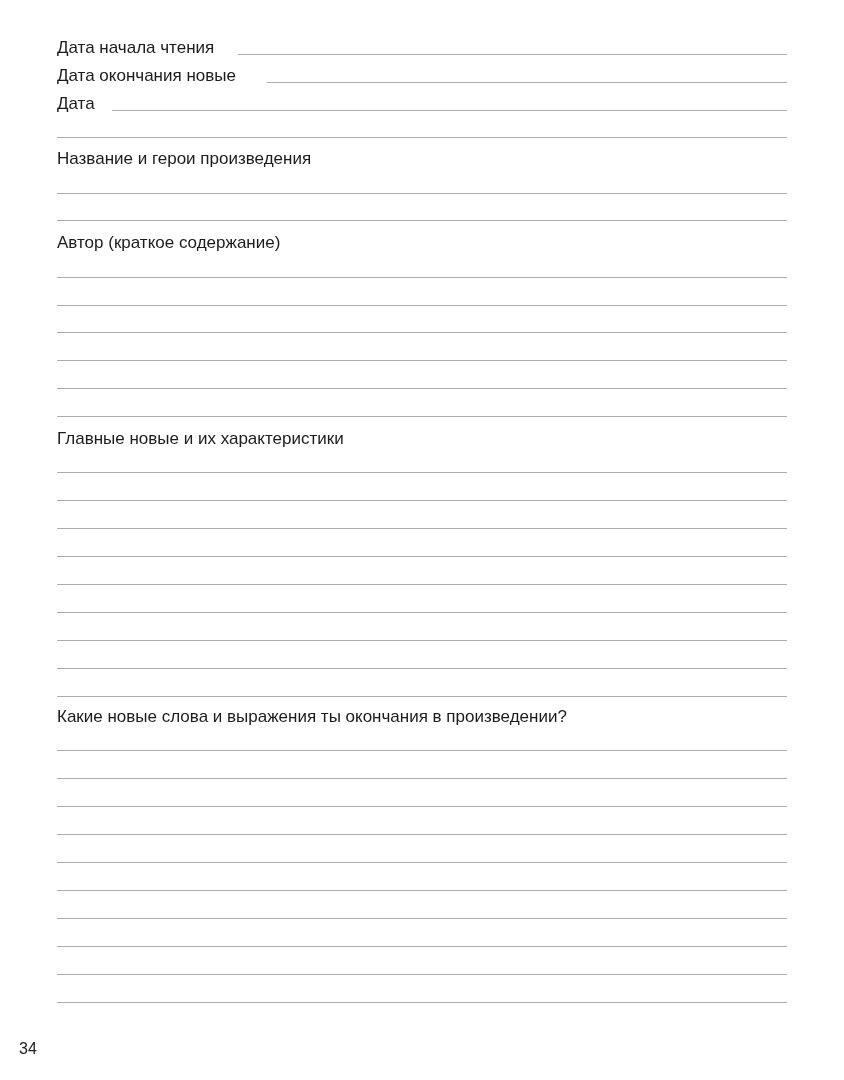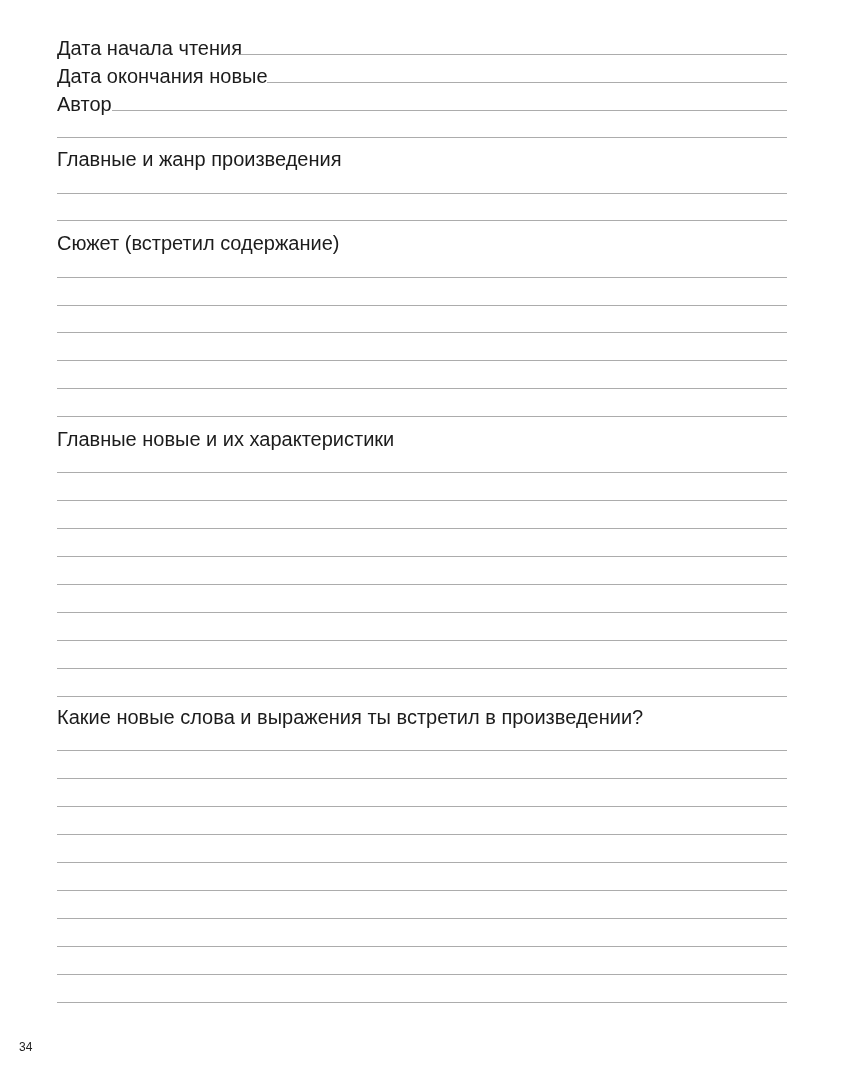--- a/index.html
+++ b/index.html
@@ -15,69 +15,69 @@
       font-family: "Liberation Sans", "DejaVu Sans", sans-serif;
       color: #1c1c1c;
     }
     .page {
       position: absolute;
       left: 0; top: 0;
       width: 844px; height: 1080px;
     }
     .label {
       position: absolute;
-      font-size: 20px;
+      font-size: 17px;
       line-height: 20px;
       white-space: nowrap;
       color: #1c1c1c;
     }
     .rule {
       position: absolute;
       height: 0;
       border-top: 1px solid #9d9d9d;
       opacity: 0.85;
     }
     .page-number {
       position: absolute;
       left: 19px;
       top: 1040px;
-      font-size: 12px;
+      font-size: 16px;
       color: #222;
     }
   </style>
 </head>
 <body>
 
 <div class="page">
 
   <div>
     <span class="label" style="left:57px; top:38px;">Дата начала чтения</span>
     <div class="rule" style="left:238px; top:54px; width:549px;"></div>
   </div>
 
   <div>
     <span class="label" style="left:57px; top:66px;">Дата окончания новые</span>
     <div class="rule" style="left:267px; top:82px; width:520px;"></div>
   </div>
 
   <div>
-    <span class="label" style="left:57px; top:94px;">Автор</span>
+    <span class="label" style="left:57px; top:94px;">Дата</span>
     <div class="rule" style="left:112px; top:110px; width:675px;"></div>
   </div>
 
   <div class="rule" style="left:57px; top:137px; width:730px;"></div>
 
   <div>
-    <span class="label" style="left:57px; top:149px;">Главные и жанр произведения</span>
+    <span class="label" style="left:57px; top:149px;">Название и герои произведения</span>
     <div class="rule" style="left:57px; top:193px; width:730px;"></div>
     <div class="rule" style="left:57px; top:220px; width:730px;"></div>
   </div>
 
   <div>
-    <span class="label" style="left:57px; top:233px;">Сюжет (встретил содержание)</span>
+    <span class="label" style="left:57px; top:233px;">Автор (краткое содержание)</span>
     <div class="rule" style="left:57px; top:277px; width:730px;"></div>
     <div class="rule" style="left:57px; top:305px; width:730px;"></div>
     <div class="rule" style="left:57px; top:332px; width:730px;"></div>
     <div class="rule" style="left:57px; top:360px; width:730px;"></div>
     <div class="rule" style="left:57px; top:388px; width:730px;"></div>
     <div class="rule" style="left:57px; top:416px; width:730px;"></div>
   </div>
 
   <div>
     <span class="label" style="left:57px; top:429px;">Главные новые и их характеристики</span>
@@ -86,21 +86,21 @@
     <div class="rule" style="left:57px; top:528px; width:730px;"></div>
     <div class="rule" style="left:57px; top:556px; width:730px;"></div>
     <div class="rule" style="left:57px; top:584px; width:730px;"></div>
     <div class="rule" style="left:57px; top:612px; width:730px;"></div>
     <div class="rule" style="left:57px; top:640px; width:730px;"></div>
     <div class="rule" style="left:57px; top:668px; width:730px;"></div>
     <div class="rule" style="left:57px; top:696px; width:730px;"></div>
   </div>
 
   <div>
-    <span class="label" style="left:57px; top:707px;">Какие новые слова и выражения ты встретил в произведении?</span>
+    <span class="label" style="left:57px; top:707px;">Какие новые слова и выражения ты окончания в произведении?</span>
     <div class="rule" style="left:57px; top:750px; width:730px;"></div>
     <div class="rule" style="left:57px; top:778px; width:730px;"></div>
     <div class="rule" style="left:57px; top:806px; width:730px;"></div>
     <div class="rule" style="left:57px; top:834px; width:730px;"></div>
     <div class="rule" style="left:57px; top:862px; width:730px;"></div>
     <div class="rule" style="left:57px; top:890px; width:730px;"></div>
     <div class="rule" style="left:57px; top:918px; width:730px;"></div>
     <div class="rule" style="left:57px; top:946px; width:730px;"></div>
     <div class="rule" style="left:57px; top:974px; width:730px;"></div>
     <div class="rule" style="left:57px; top:1002px; width:730px;"></div>

